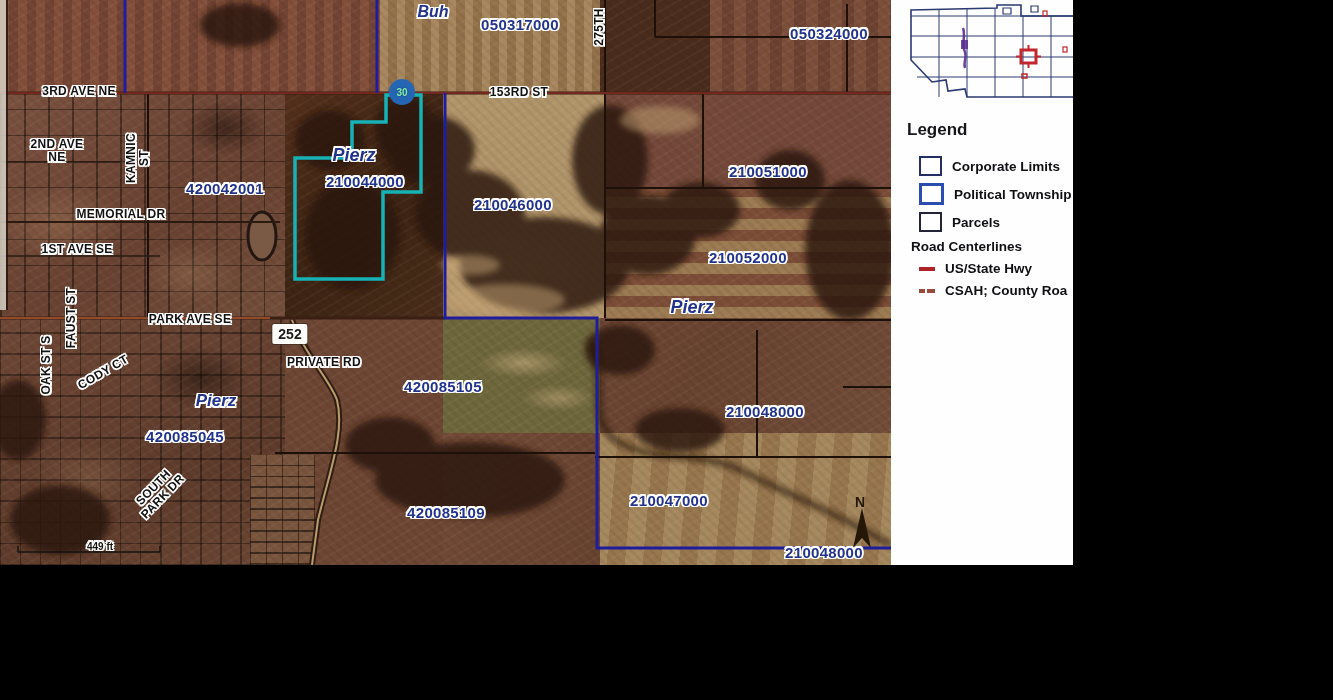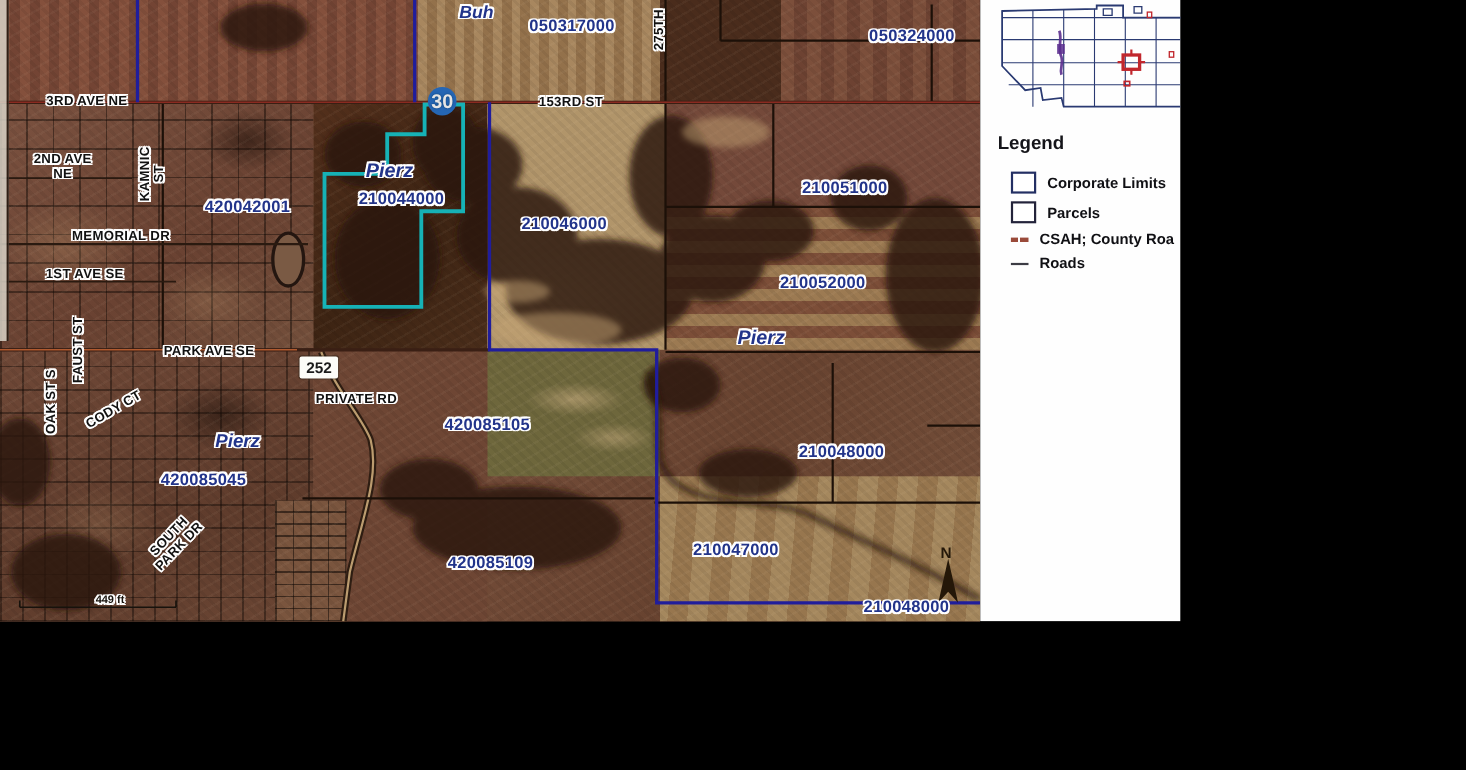--- a/index.html
+++ b/index.html
@@ -30,21 +30,21 @@
   .lbl{position:absolute;transform:translate(-50%,-50%);white-space:nowrap;font-weight:bold;z-index:5;}
   .halo{text-shadow:-1.5px -1.5px 0 #fff,1.5px -1.5px 0 #fff,-1.5px 1.5px 0 #fff,1.5px 1.5px 0 #fff,
         -1.5px 0 0 #fff,1.5px 0 0 #fff,0 -1.5px 0 #fff,0 1.5px 0 #fff;}
   .parcel{color:#22348a;font-size:15px;letter-spacing:.3px;}
   .road{color:#121212;font-size:12px;letter-spacing:.3px;}
   .town{color:#22348a;font-size:18px;font-style:italic;}
   .town-big{font-size:17px;}
   .wrap{white-space:normal;text-align:center;line-height:1.05;}
   .r90{transform:translate(-50%,-50%) rotate(-90deg);}
   .cr-circle{position:absolute;transform:translate(-50%,-50%);width:26px;height:26px;border-radius:50%;
-     background:#2566b4;color:#e5e5e5;font-weight:bold;font-size:18px;display:flex;align-items:center;
+     background:#2566b4;color:#86efac;font-weight:bold;font-size:10px;display:flex;align-items:center;
      justify-content:center;z-index:4;text-shadow:0 0 2px #083a66;}
   .hwy-box{position:absolute;transform:translate(-50%,-50%);background:#fcfcf8;color:#1c1c1c;
      border-radius:2px;padding:2px 6px;font-weight:bold;font-size:14px;z-index:5;
      box-shadow:0 0 0 1px rgba(40,30,20,.45);}
   .scale-lbl{color:#17120c;font-size:10px;font-weight:bold;z-index:6;}
   .north-lbl{color:#241708;font-size:14px;font-weight:bold;z-index:6;}
   .edge-strip{position:absolute;left:0;top:0;width:6px;height:310px;background:#d8d2c6;
      border-right:2px solid #24170e;opacity:.85;}
   
   .panel{position:absolute;left:891px;top:0;width:319px;height:565px;background:#fefefe;
@@ -188,21 +188,21 @@
     <div class="lbl town halo" style="left:433px;top:12px;font-size:16px;">Buh</div>
     <div class="lbl town halo" style="left:354px;top:155px;">Pierz</div>
     <div class="lbl town halo" style="left:692px;top:307px;">Pierz</div>
     <div class="lbl town town-big halo" style="left:216px;top:401px;">Pierz</div>
 
     <div class="lbl road halo" style="left:79px;top:91px;">3RD AVE NE</div>
     <div class="lbl road halo" style="left:519px;top:92px;">153RD ST</div>
     <div class="lbl road halo r90" style="left:599px;top:27px;">275TH</div>
     <div class="lbl road halo wrap" style="left:57px;top:151px;width:56px;">2ND AVE NE</div>
     <div class="lbl road halo wrap" style="left:138px;top:158px;width:58px;transform:translate(-50%,-50%) rotate(-90deg);">KAMNIC ST</div>
-    <div class="lbl road halo" style="left:110px;top:214px;">MEMORIAL DR</div>
+    <div class="lbl road halo" style="left:121px;top:214px;">MEMORIAL DR</div>
     <div class="lbl road halo" style="left:77px;top:249px;">1ST AVE SE</div>
     <div class="lbl road halo" style="left:190px;top:319px;">PARK AVE SE</div>
     <div class="lbl road halo" style="left:324px;top:362px;">PRIVATE RD</div>
     <div class="lbl road halo r90" style="left:46px;top:365px;">OAK ST S</div>
     <div class="lbl road halo r90" style="left:71px;top:318px;">FAUST ST</div>
     <div class="lbl road halo" style="left:103px;top:372px;transform:translate(-50%,-50%) rotate(-30deg);">CODY CT</div>
     <div class="lbl road halo wrap" style="left:158px;top:492px;width:70px;transform:translate(-50%,-50%) rotate(-46deg);">SOUTH PARK DR</div>
 
     <div class="cr-circle" style="left:402px;top:92px;">30</div>
     <div class="hwy-box" style="left:290px;top:334px;">252</div>
@@ -243,27 +243,34 @@
       </g>
     </svg>
 
     <div style="position:absolute;left:0;top:108px;width:100%;">
       <div class="legend-title">Legend</div>
       <div class="legend-item">
         <span class="sw-box sw-navy"></span>
         <span>Corporate Limits</span>
       </div>
       <div class="legend-item">
+        <span class="sw-box sw-blue"></span>
+        <span>Political Township</span>
+      </div>
+      <div class="legend-item">
         <span class="sw-box sw-dark"></span>
         <span>Parcels</span>
       </div>
+      <div class="legend-item legend-sub">
+        <span>Road Centerlines</span>
+      </div>
+      <div class="legend-item">
+        <span class="sw-line sw-hwy"></span>
+        <span>US/State Hwy</span>
+      </div>
       <div class="legend-item">
         <span class="sw-line sw-csah"></span>
         <span>CSAH; County Roa</span>
       </div>
-      <div class="legend-item">
-        <span class="sw-line sw-road"></span>
-        <span>Roads</span>
-      </div>
     </div>
   </div>
 
 </div>
 
 </body></html>

